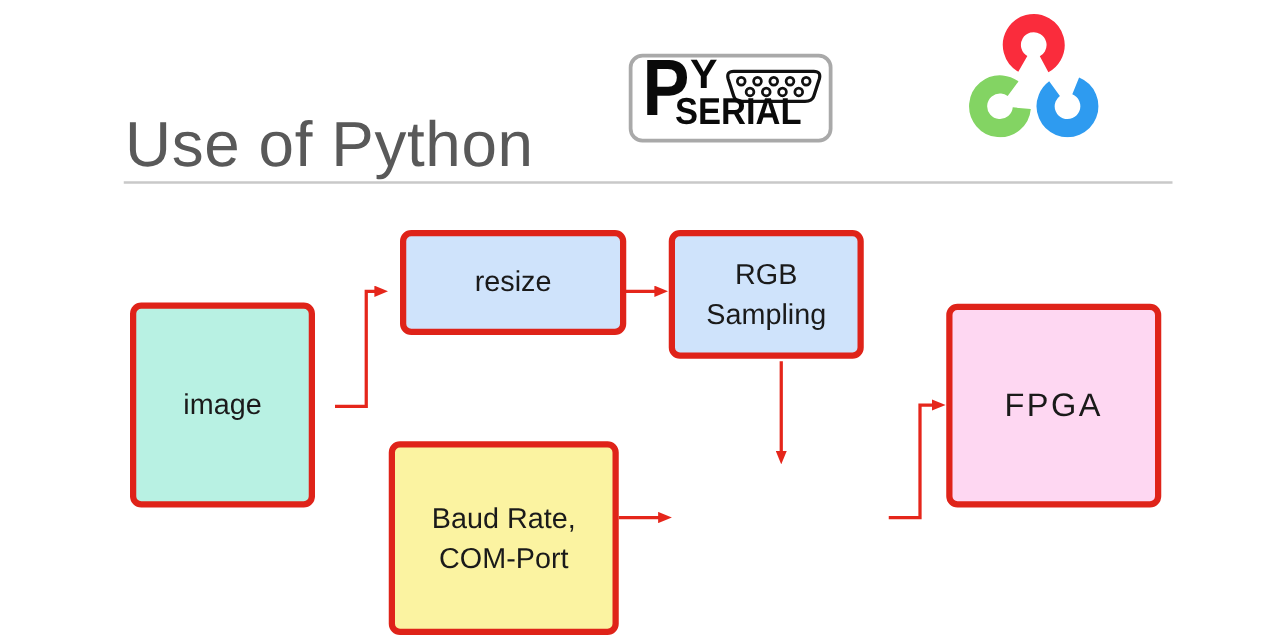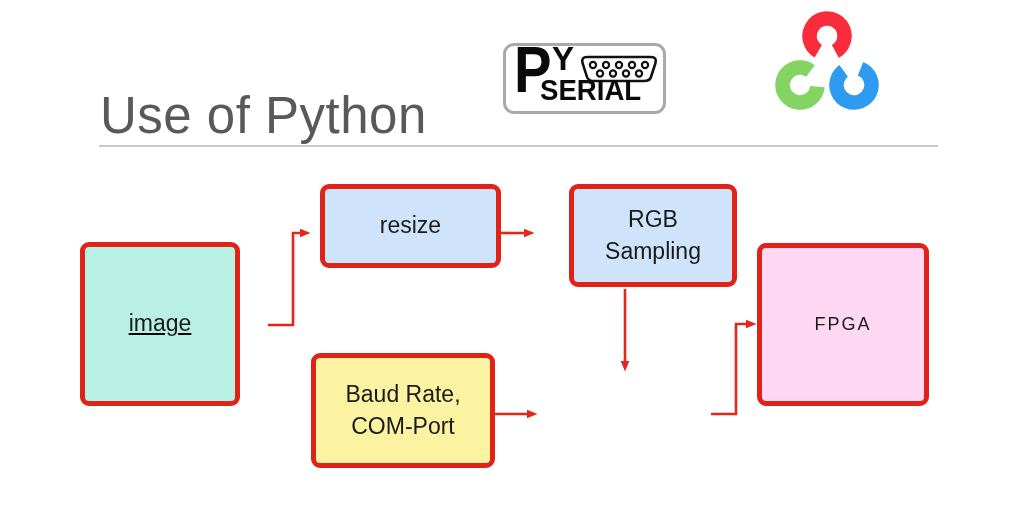--- a/index.html
+++ b/index.html
@@ -58,28 +58,28 @@
   .node{
     position:absolute;
     border:5px solid #df2319;border-radius:9px;
     box-sizing:border-box;
     display:flex;align-items:center;justify-content:center;
     text-align:center;
   }
   .node-label{
     color:#1a1a1a;font-size:23px;line-height:1.35;white-space:pre-line;
   }
-  .node-image{left:80px;top:242px;width:160px;height:164px;text-decoration:underline;}
+  .node-image{left:104px;top:242px;width:148px;height:164px;}
   .node-resize{left:320px;top:184px;width:181px;height:84px;}
-  .node-rgb{left:535px;top:184px;width:168px;height:103px;margin-left:34px;}
-  .node-baud{left:311px;top:353px;width:184px;height:115px;}
+  .node-rgb{left:535px;top:184px;width:156px;height:103px;}
+  .node-baud{left:311px;top:353px;width:184px;height:155px;}
   .node-uart{left:539px;top:375px;width:172px;height:81px;}
   .node-uart .node-label{font-size:26px;letter-spacing:2px;}
   .node-fpga{left:757px;top:243px;width:172px;height:163px;}
-  .node-fpga .node-label{font-size:18px;letter-spacing:2px;text-align:center;}
+  .node-fpga .node-label{font-size:26px;letter-spacing:2px;text-align:center;}
   .arrows{
     position:absolute;left:0;top:0;width:1024px;height:509px;
     pointer-events:none;
   }
 </style>
 </head>
 <body>
 
 <div class="slide">
 

